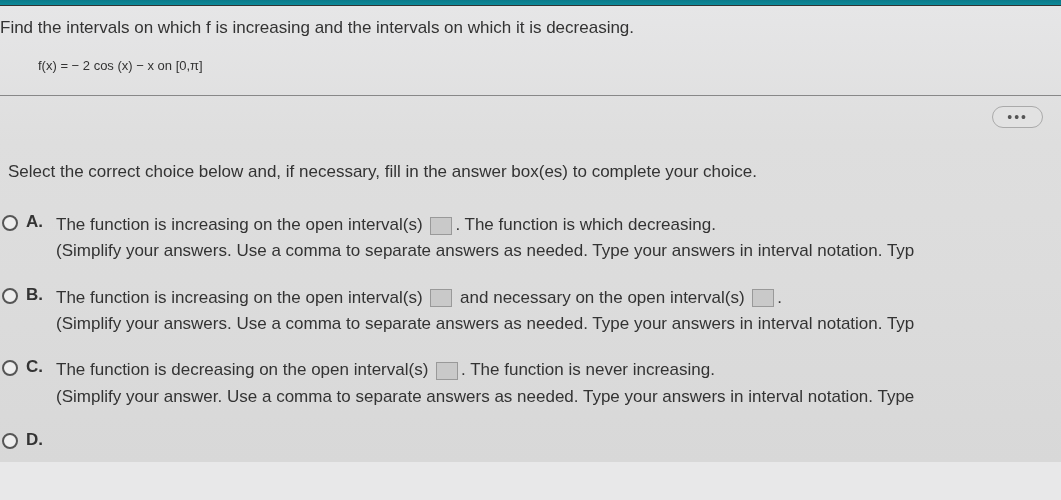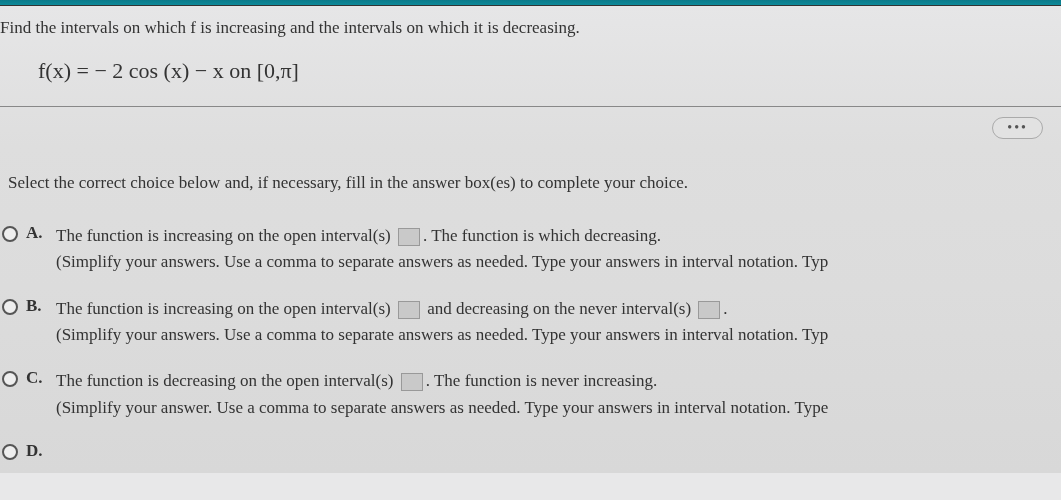--- a/index.html
+++ b/index.html
@@ -1,19 +1,18 @@
 <!DOCTYPE html>
 <html><head>
   <meta charset="utf-8">
   <style>
     * {
       margin: 0;
       padding: 0;
       box-sizing: border-box;
-      font-family: Liberation Serif, serif;
     }
     body {
       font-family: Arial, Helvetica, sans-serif;
       background: #e8e8e9;
       width: 1061px;
       height: 500px;
       overflow: hidden;
       color: #2a2a2a;
     }
     .header-bar {
@@ -25,21 +24,21 @@
       padding: 8px 0 0 0;
       background: linear-gradient(to bottom, #e6e6e7 0%, #dedede 30%, #dcdcdc 60%, #d8d8d8 100%);
     }
     .question-top {
       padding: 4px 10px 14px 0;
       font-size: 17px;
       color: #333;
     }
     .formula {
       padding: 6px 10px 18px 38px;
-      font-size: 22px;
+      font-size: 13px;
       color: #333;
     }
     .hr {
       border: none;
       border-top: 1px solid #888;
       margin: 4px 0 0 0;
     }
     .dots-pill {
       float: right;
       margin: 10px 18px 0 0;
@@ -125,21 +124,21 @@
       <span class="opt-body">
         <span>The function is increasing on the open interval(s) </span><span class="blank"></span><span>. The function is which decreasing.</span>
         <span class="sub-note">(Simplify your answers. Use a comma to separate answers as needed. Type your answers in interval notation. Typ</span>
       </span>
     </div>
 
     <div class="option-row">
       <span class="radio"></span>
       <span class="opt-letter">B.</span>
       <span class="opt-body">
-        <span>The function is increasing on the open interval(s) </span><span class="blank"></span><span> and decreasing on the never interval(s) </span><span class="blank"></span><span>.</span>
+        <span>The function is increasing on the open interval(s) </span><span class="blank"></span><span> and necessary on the open interval(s) </span><span class="blank"></span><span>.</span>
         <span class="sub-note">(Simplify your answers. Use a comma to separate answers as needed. Type your answers in interval notation. Typ</span>
       </span>
     </div>
 
     <div class="option-row">
       <span class="radio"></span>
       <span class="opt-letter">C.</span>
       <span class="opt-body">
         <span>The function is decreasing on the open interval(s) </span><span class="blank"></span><span>. The function is never increasing.</span>
         <span class="sub-note">(Simplify your answer. Use a comma to separate answers as needed. Type your answers in interval notation. Type</span>

